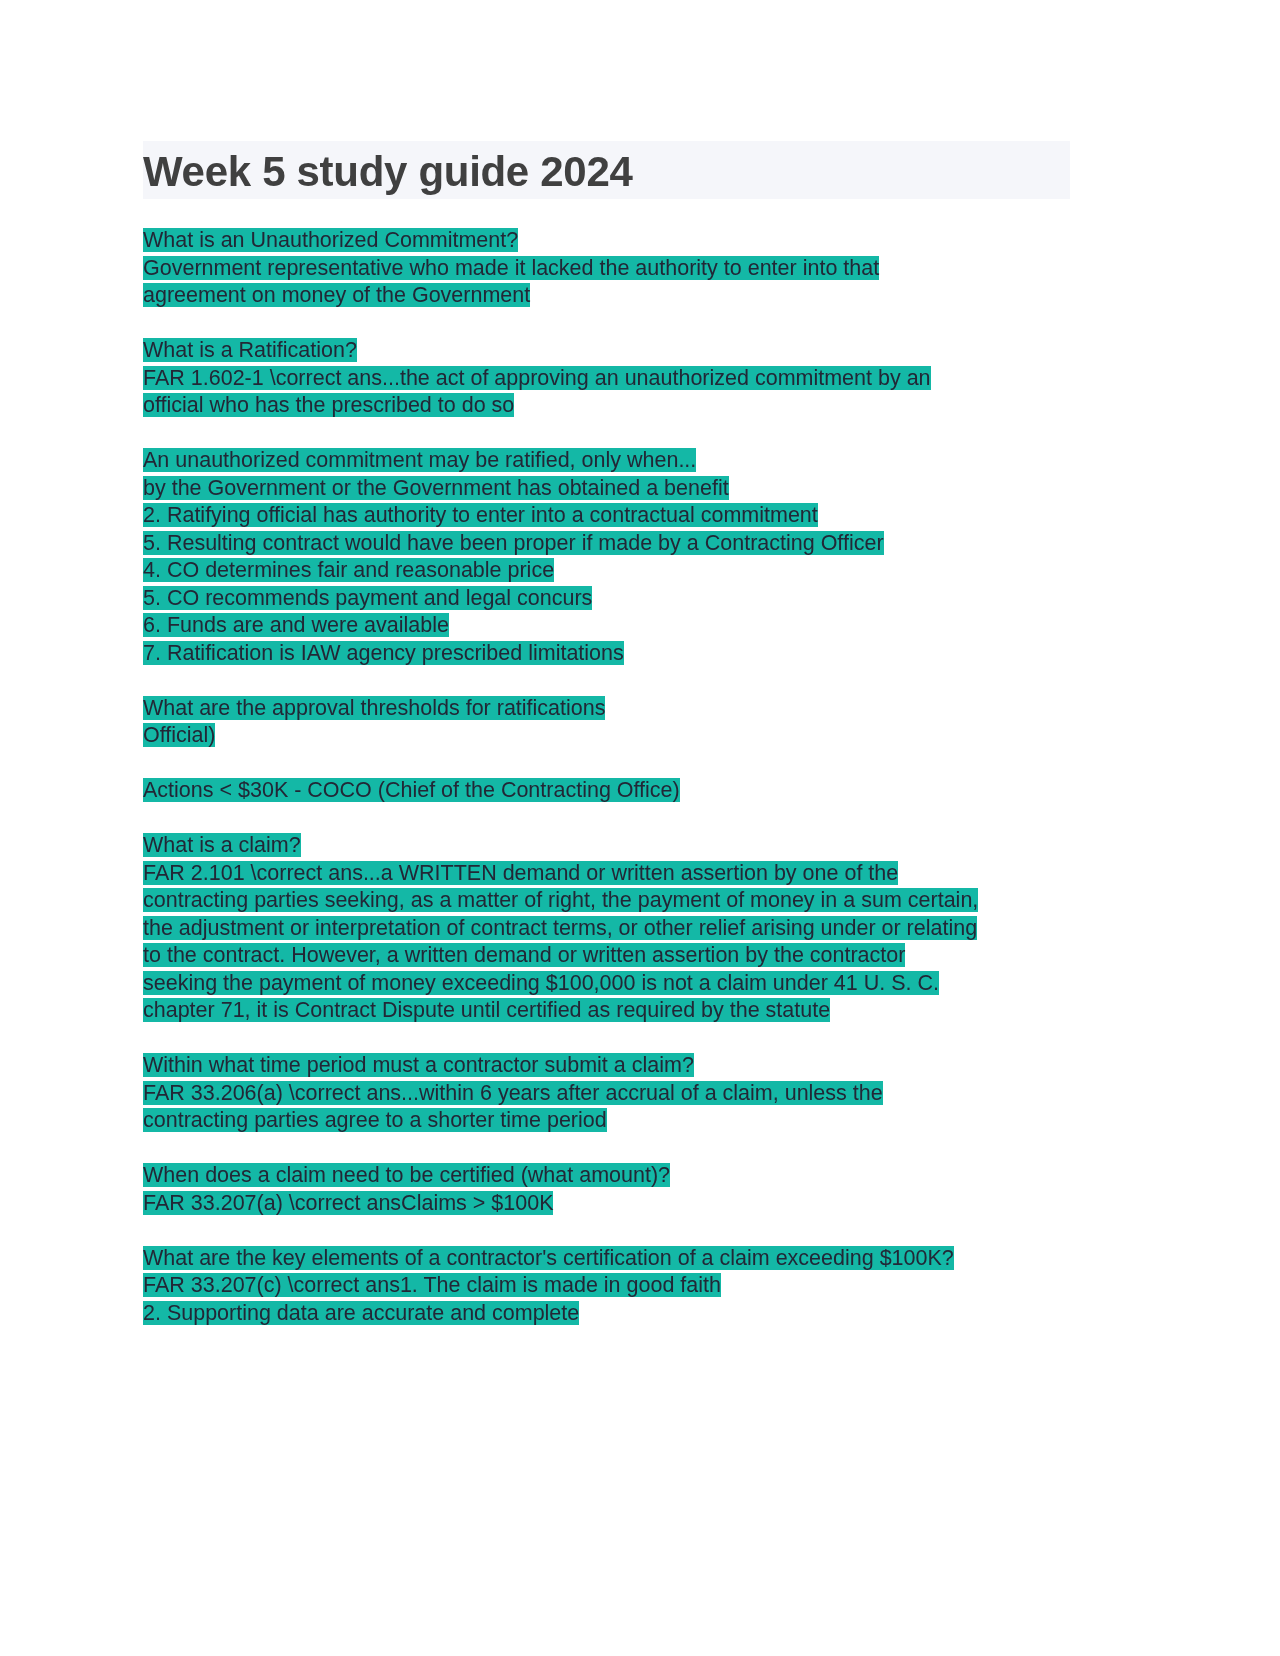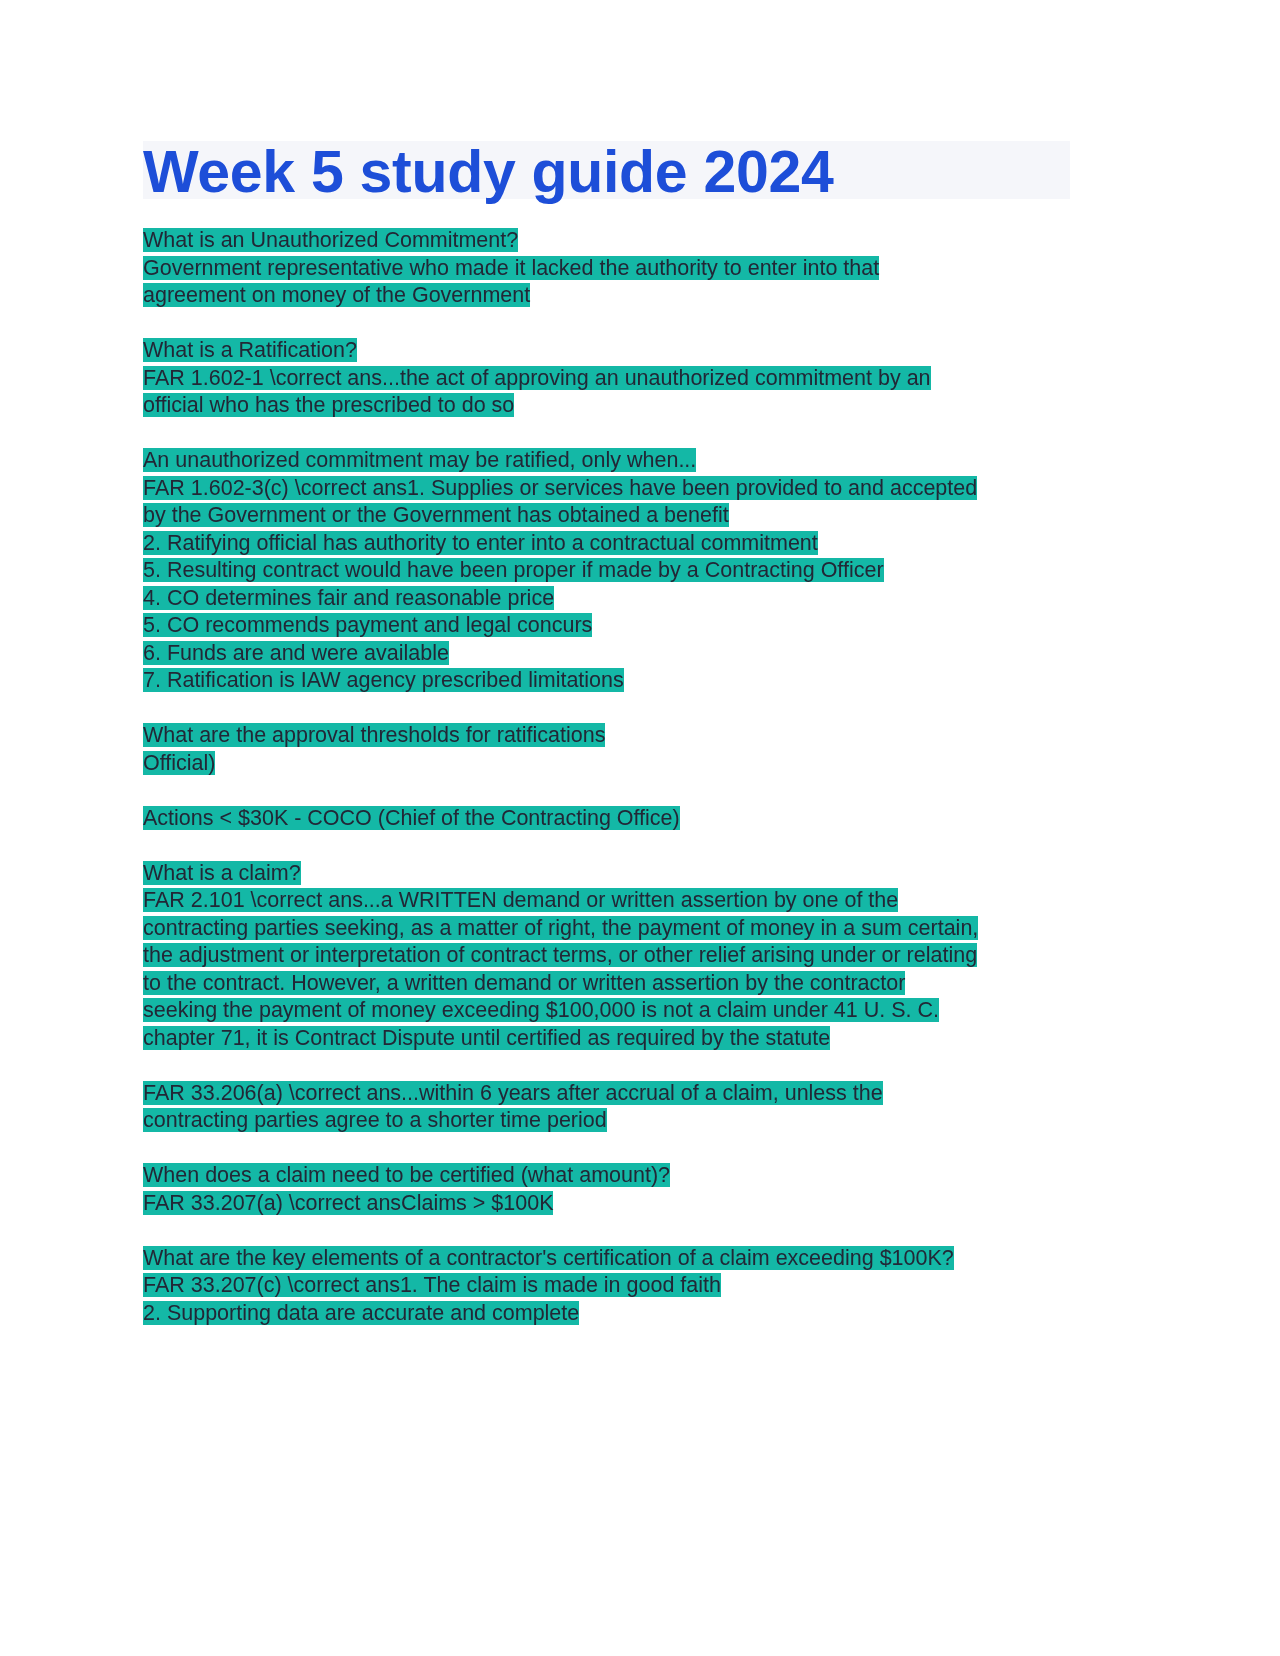--- a/index.html
+++ b/index.html
@@ -20,24 +20,24 @@
       background: #f5f6fa;
       height: 58px;
       width: 927px;
       position: relative;
     }
     .title {
       position: absolute;
       left: 0;
       top: 4px;
       margin: 0;
-      font-size: 59px;
+      font-size: 42px;
       font-weight: bold;
       line-height: 54px;
-      color: #1d4ed8;
+      color: #404040;
       letter-spacing: -0.3px;
     }
     .content {
       margin-top: 28px;
       font-size: 21.5px;
       line-height: 27.5px;
     }
     .para {
       margin: 0 0 27.5px 0;
     }
@@ -66,21 +66,20 @@
     </p>
 
     <p class="para">
       <span class="ln"><span class="line">What is a Ratification?</span></span>
       <span class="ln"><span class="line">FAR 1.602-1 \correct ans...the act of approving an unauthorized commitment by an</span></span>
       <span class="ln"><span class="line">official who has the prescribed to do so</span></span>
     </p>
 
     <p class="para">
       <span class="ln"><span class="line">An unauthorized commitment may be ratified, only when...</span></span>
-      <span class="ln"><span class="line">FAR 1.602-3(c) \correct ans1. Supplies or services have been provided to and accepted</span></span>
       <span class="ln"><span class="line">by the Government or the Government has obtained a benefit</span></span>
       <span class="ln"><span class="line">2. Ratifying official has authority to enter into a contractual commitment</span></span>
       <span class="ln"><span class="line">5. Resulting contract would have been proper if made by a Contracting Officer</span></span>
       <span class="ln"><span class="line">4. CO determines fair and reasonable price</span></span>
       <span class="ln"><span class="line">5. CO recommends payment and legal concurs</span></span>
       <span class="ln"><span class="line">6. Funds are and were available</span></span>
       <span class="ln"><span class="line">7. Ratification is IAW agency prescribed limitations</span></span>
     </p>
 
     <p class="para">
@@ -96,20 +95,21 @@
       <span class="ln"><span class="line">What is a claim?</span></span>
       <span class="ln"><span class="line">FAR 2.101 \correct ans...a WRITTEN demand or written assertion by one of the</span></span>
       <span class="ln"><span class="line">contracting parties seeking, as a matter of right, the payment of money in a sum certain,</span></span>
       <span class="ln"><span class="line">the adjustment or interpretation of contract terms, or other relief arising under or relating</span></span>
       <span class="ln"><span class="line">to the contract. However, a written demand or written assertion by the contractor</span></span>
       <span class="ln"><span class="line">seeking the payment of money exceeding $100,000 is not a claim under 41 U. S. C.</span></span>
       <span class="ln"><span class="line">chapter 71, it is Contract Dispute until certified as required by the statute</span></span>
     </p>
 
     <p class="para">
+      <span class="ln"><span class="line">Within what time period must a contractor submit a claim?</span></span>
       <span class="ln"><span class="line">FAR 33.206(a) \correct ans...within 6 years after accrual of a claim, unless the</span></span>
       <span class="ln"><span class="line">contracting parties agree to a shorter time period</span></span>
     </p>
 
     <p class="para">
       <span class="ln"><span class="line">When does a claim need to be certified (what amount)?</span></span>
       <span class="ln"><span class="line">FAR 33.207(a) \correct ansClaims &gt; $100K</span></span>
     </p>
 
     <p class="para">

